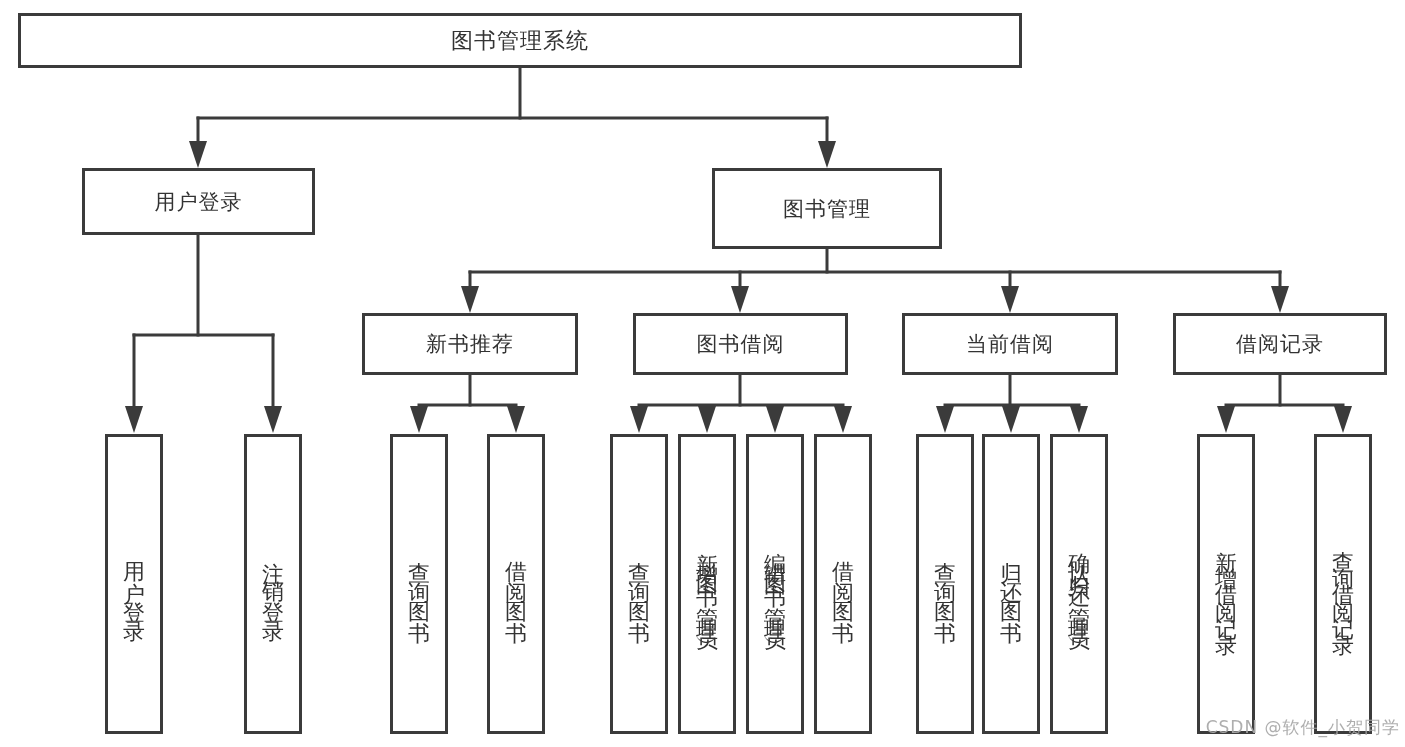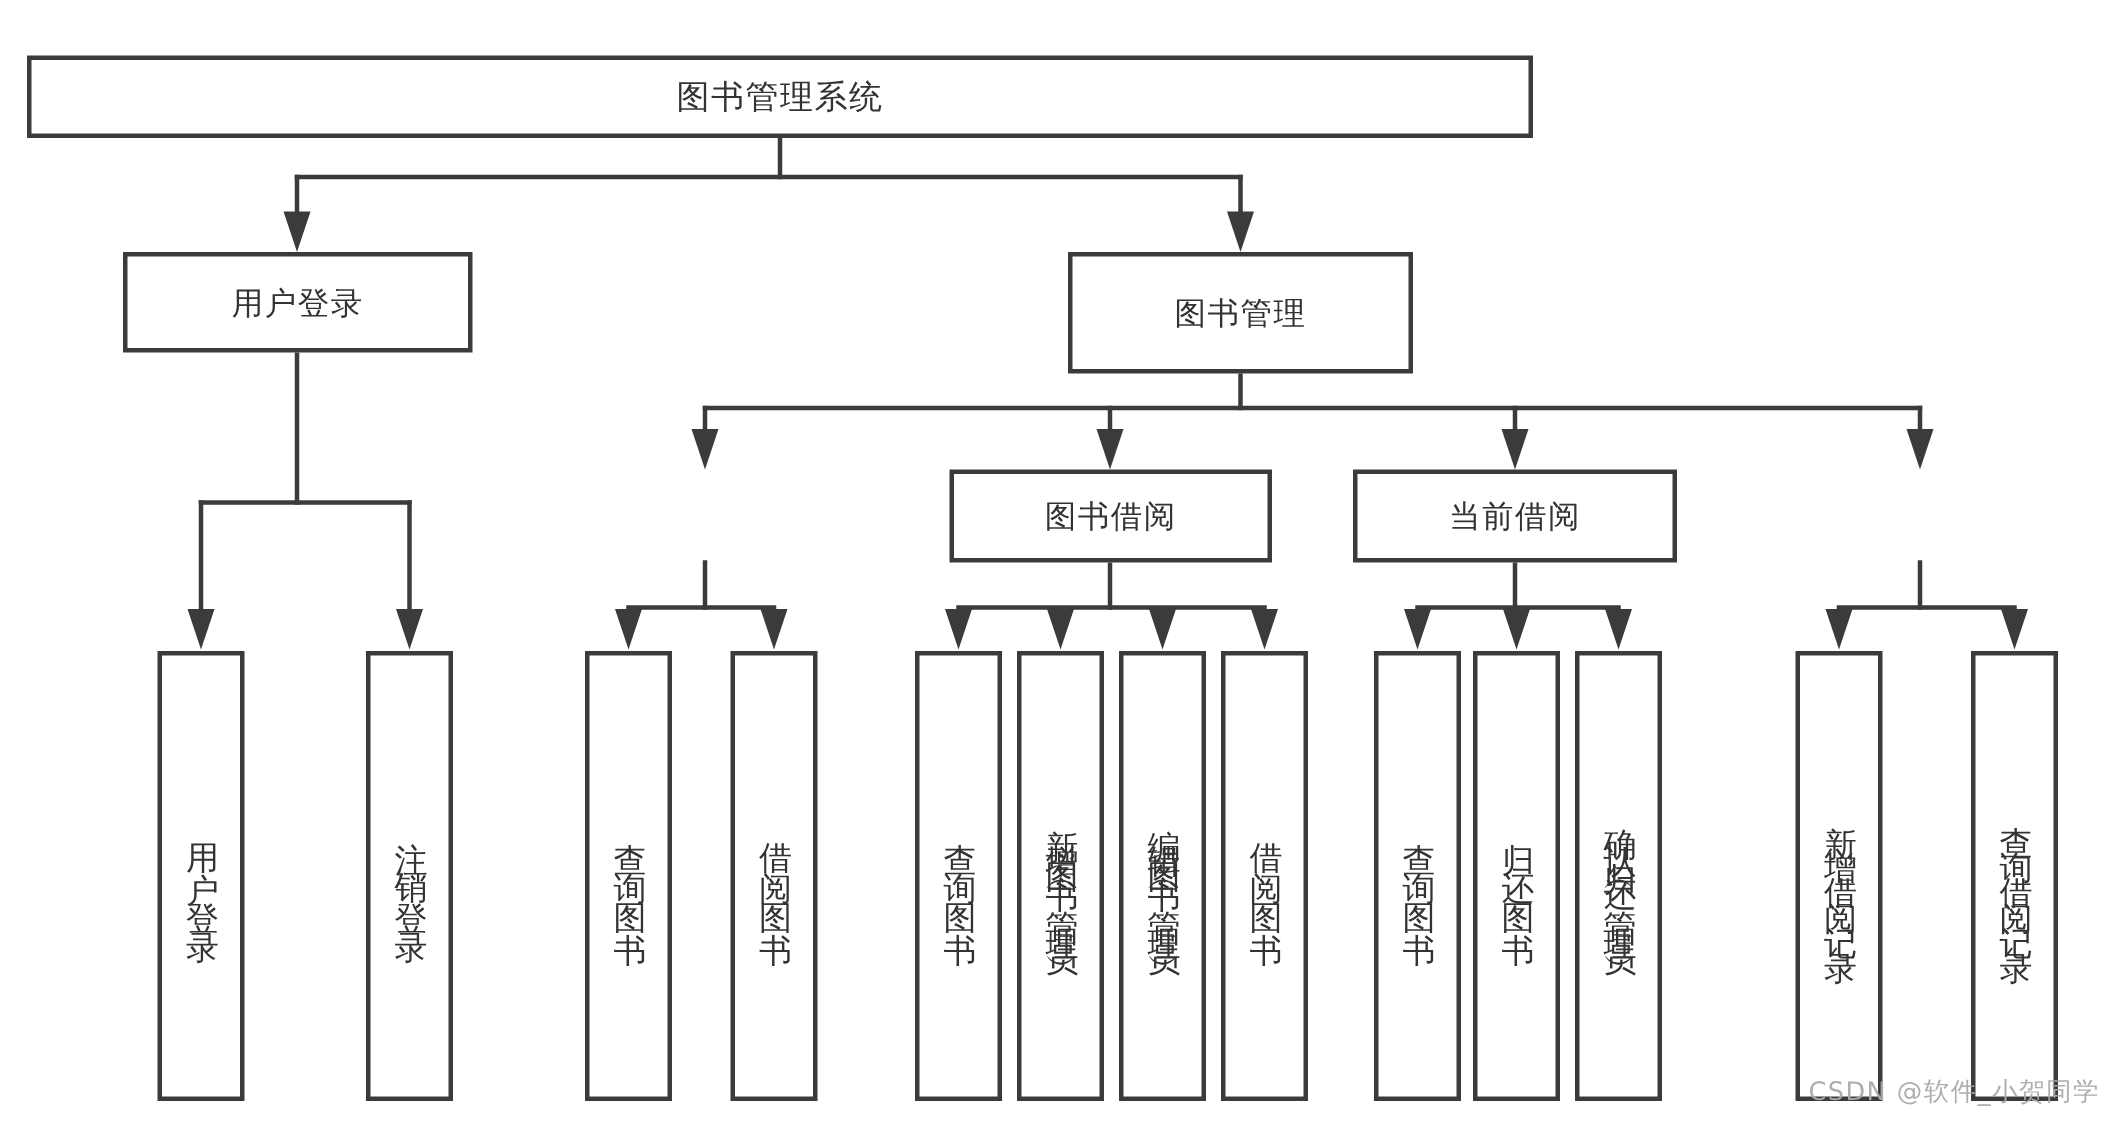--- a/index.html
+++ b/index.html
@@ -7,21 +7,21 @@
     position:relative;width:1405px;height:747px;background:#ffffff;overflow:hidden;
     font-family:"DejaVu Sans","Liberation Sans",sans-serif;
   }
   .connectors{position:absolute;left:0;top:0;width:1405px;height:747px;z-index:1;}
   .hbox{
     position:absolute;z-index:2;box-sizing:border-box;
     border:3px solid #3b3b3b;background:#ffffff;
     display:flex;align-items:center;justify-content:center;
     font-size:21px;color:#333333;letter-spacing:1px;white-space:nowrap;
   }
-  .root{font-size:22px;margin-top:24px;}
+  .root{font-size:22px;}
   .leaf{
     position:absolute;top:434px;width:58px;height:300px;z-index:2;box-sizing:border-box;
     border:3px solid #3b3b3b;background:#ffffff;
     display:flex;align-items:center;justify-content:center;
   }
   .leaf span{
     writing-mode:vertical-rl;text-orientation:mixed;
     font-size:22px;color:#333333;line-height:1;white-space:nowrap;
   }
   .sp-wide span{letter-spacing:20px;}
@@ -93,22 +93,24 @@
       <use href="#arw" transform="translate(1226,433)"></use>
       <use href="#arw" transform="translate(1343,433)"></use>
     </g>
   </svg>
 
   <div class="hbox root" style="left:18px;top:13px;width:1004px;height:55px;">图书管理系统</div>
 
   <div class="hbox" style="left:82px;top:168px;width:233px;height:67px;">用户登录</div>
   <div class="hbox" style="left:712px;top:168px;width:230px;height:81px;">图书管理</div>
 
+  <div class="hbox" style="left:362px;top:313px;width:216px;height:62px;">新书推荐</div>
   <div class="hbox" style="left:902px;top:313px;width:216px;height:62px;">当前借阅</div>
   <div class="hbox" style="left:633px;top:313px;width:215px;height:62px;">图书借阅</div>
+  <div class="hbox" style="left:1173px;top:313px;width:214px;height:62px;">借阅记录</div>
 
   <div class="leaf sp-wide" style="left:105px;">
     <span>用户登录</span>
   </div>
   <div class="leaf sp-wide" style="left:244px;">
     <span>注销登录</span>
   </div>
 
   <div class="leaf sp-wide" style="left:390px;">
     <span>查询图书</span>

